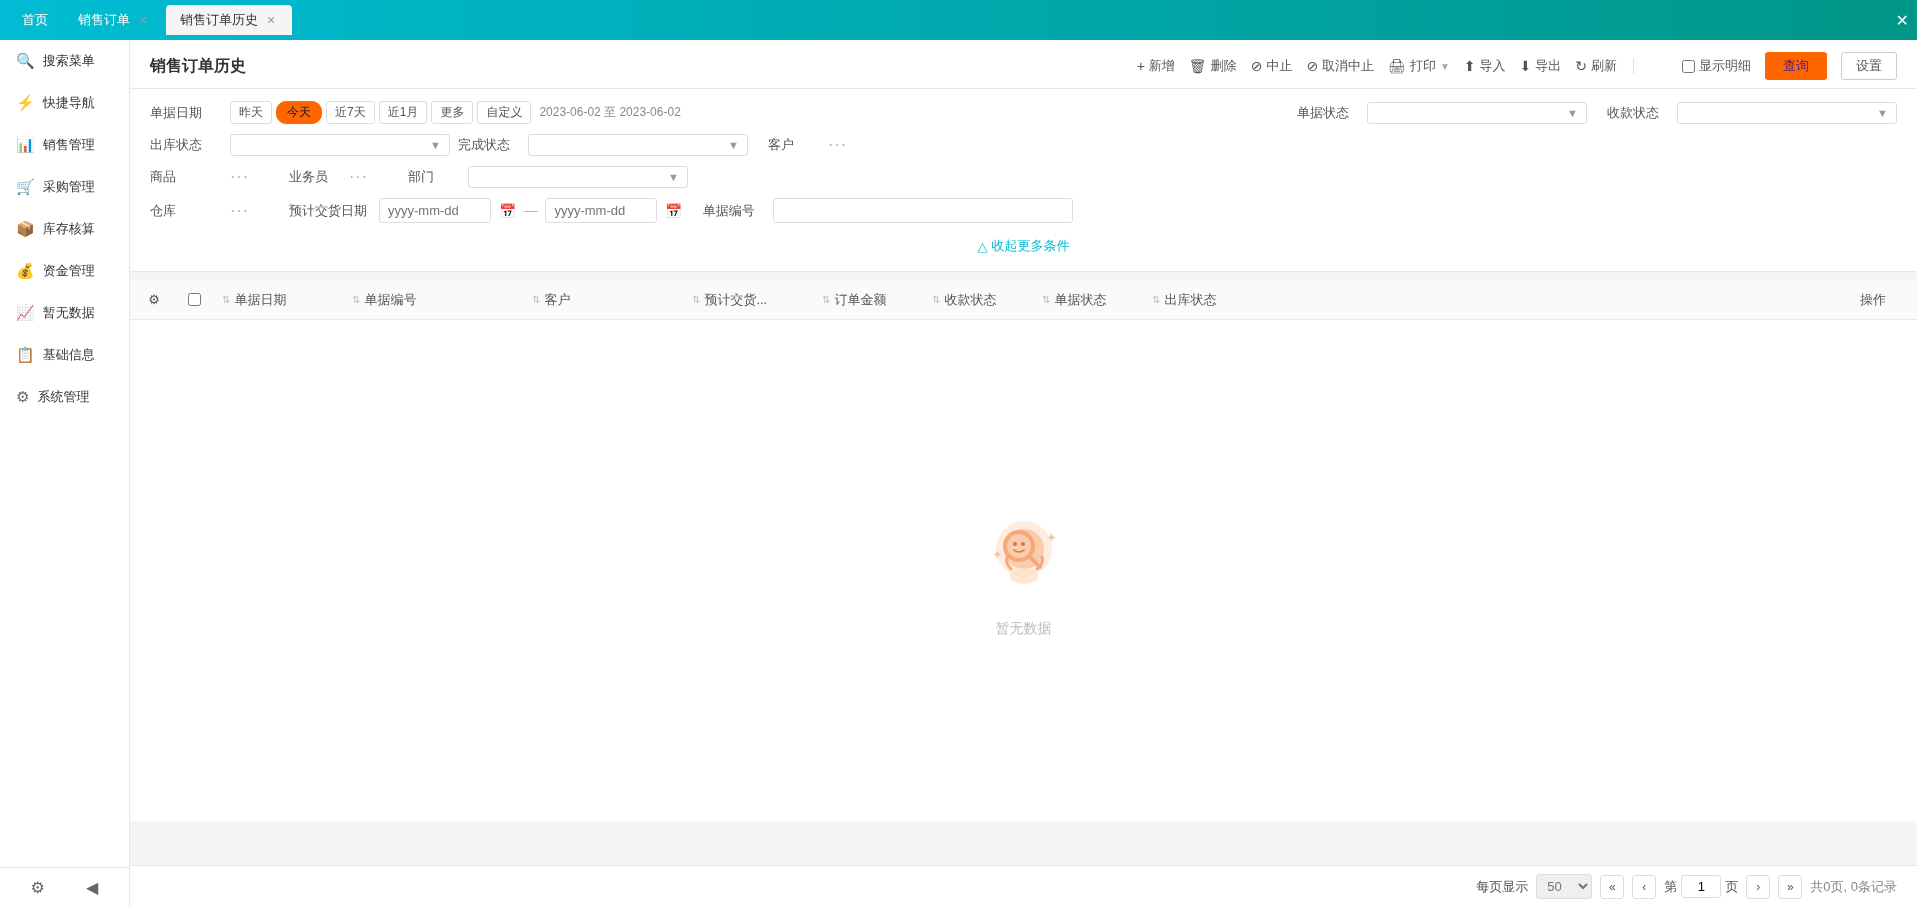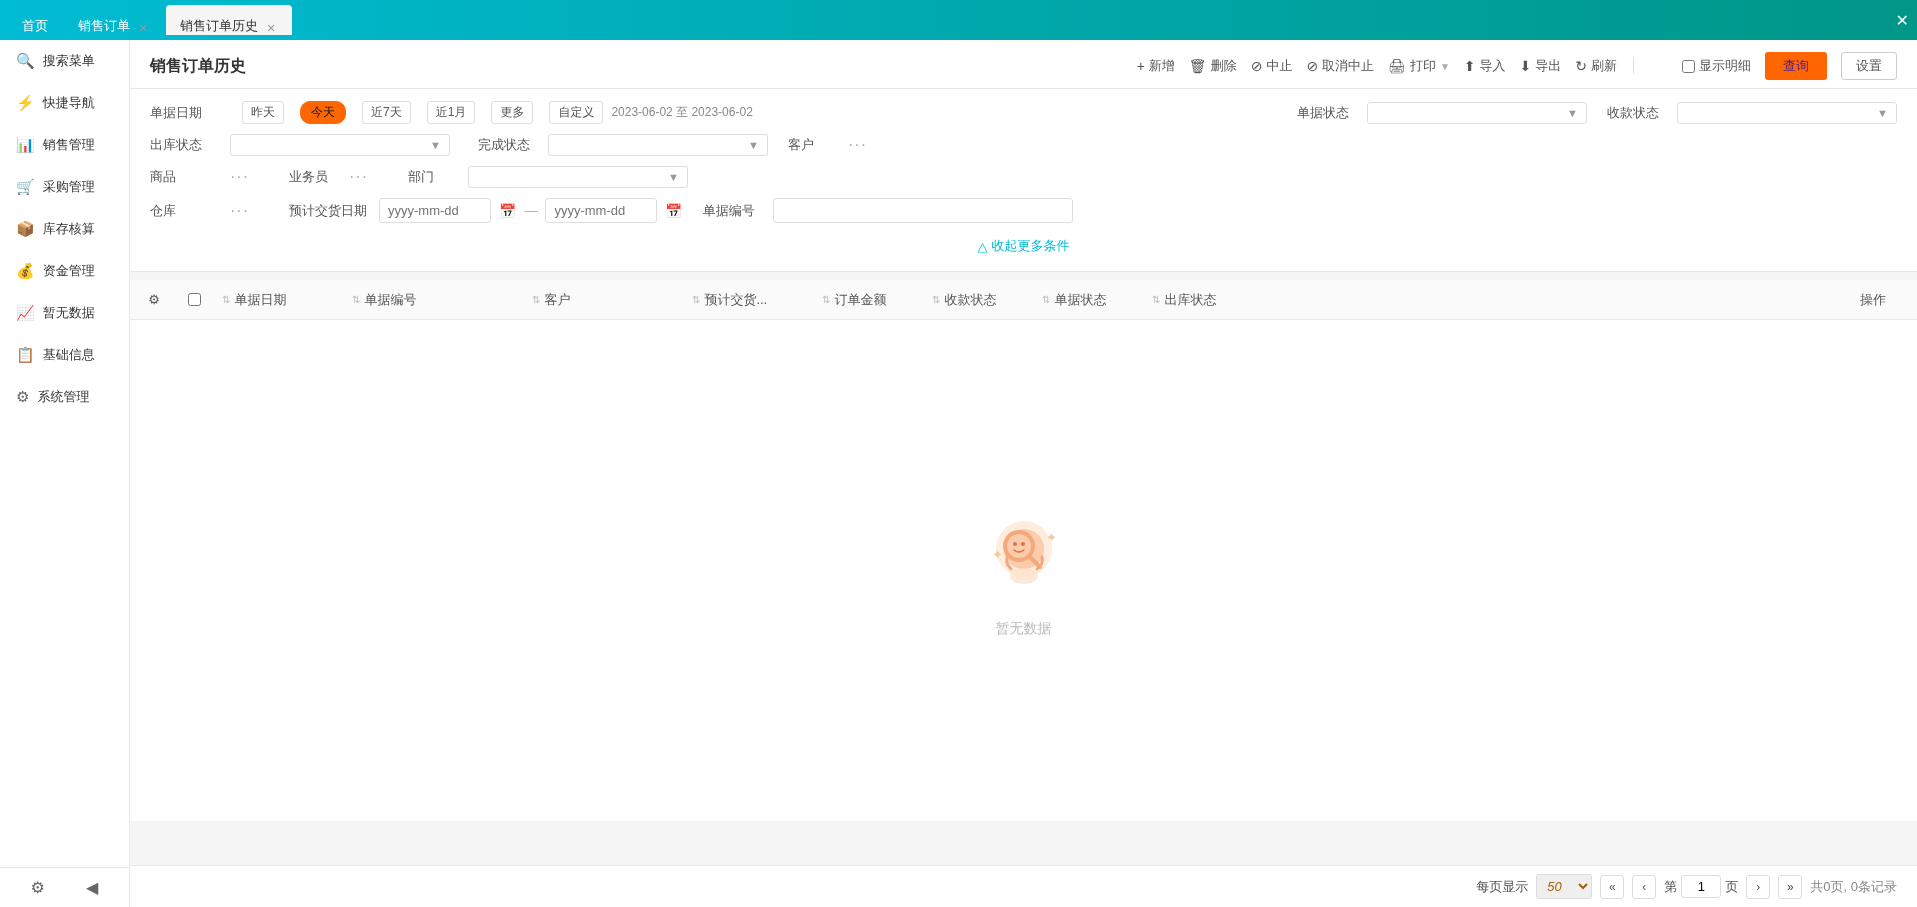--- a/index.html
+++ b/index.html
@@ -17,21 +17,21 @@
     .top-bar-tabs {
       display: flex;
       align-items: center;
       flex: 1;
       gap: 2px;
     }
     .tab-item {
       height: 30px;
       padding: 0 14px;
       display: flex;
-      align-items: flex-end;
+      align-items: center;
       gap: 6px;
       cursor: pointer;
       border-radius: 4px 4px 0 0;
       color: white;
       font-size: 13px;
     }
     .tab-item.active {
       background: #f5f5f5;
       color: #333;
     }
@@ -189,21 +189,20 @@
       gap: 4px;
     }
     .date-quick-btn {
       padding: 2px 8px;
       border: 1px solid #ddd;
       border-radius: 3px;
       cursor: pointer;
       color: #555;
       font-size: 12px;
       background: white;
-      margin-left: 12px;
     }
     .date-quick-btn.active {
       background: #ff6600;
       color: #0f172a;
       border-color: #ff6600;
       border-radius: 10px;
       padding: 2px 10px;
     }
     .date-range-text {
       font-size: 12px;
@@ -335,23 +334,22 @@
       align-items: center;
       justify-content: flex-end;
       gap: 8px;
       margin-top: 44px;
     }
     .page-size-label { color: #555; font-size: 13px; }
     .page-size-select {
       border: 1px solid #ddd;
       border-radius: 3px;
       padding: 3px 6px;
-      color: #a16207;
-      font-size: 13px;
-      font-style: italic;
+      color: #737373;
+      font-size: 13px;
     }
     .page-nav-btn {
       width: 24px;
       height: 24px;
       display: flex;
       align-items: center;
       justify-content: center;
       border: 1px solid #ddd;
       border-radius: 3px;
       cursor: pointer;
@@ -513,21 +511,21 @@
           <span class="filter-select-arrow">▼</span>
         </div>
       </div>
 
       <div class="filter-row">
         <span class="filter-label">出库状态</span>
         <div class="filter-select" style="min-width:220px;">
           <span class="filter-select-text"></span>
           <span class="filter-select-arrow">▼</span>
         </div>
-        <span class="filter-label" style="margin-left:28px;width:70px;">完成状态</span>
+        <span class="filter-label" style="margin-left:8px;width:70px;">完成状态</span>
         <div class="filter-select" style="min-width:220px;">
           <span class="filter-select-text"></span>
           <span class="filter-select-arrow">▼</span>
         </div>
         <span class="filter-label" style="margin-left:20px;width:60px;">客户</span>
         <span class="filter-dots">···</span>
       </div>
 
       <div class="filter-row">
         <span class="filter-label">商品</span>

